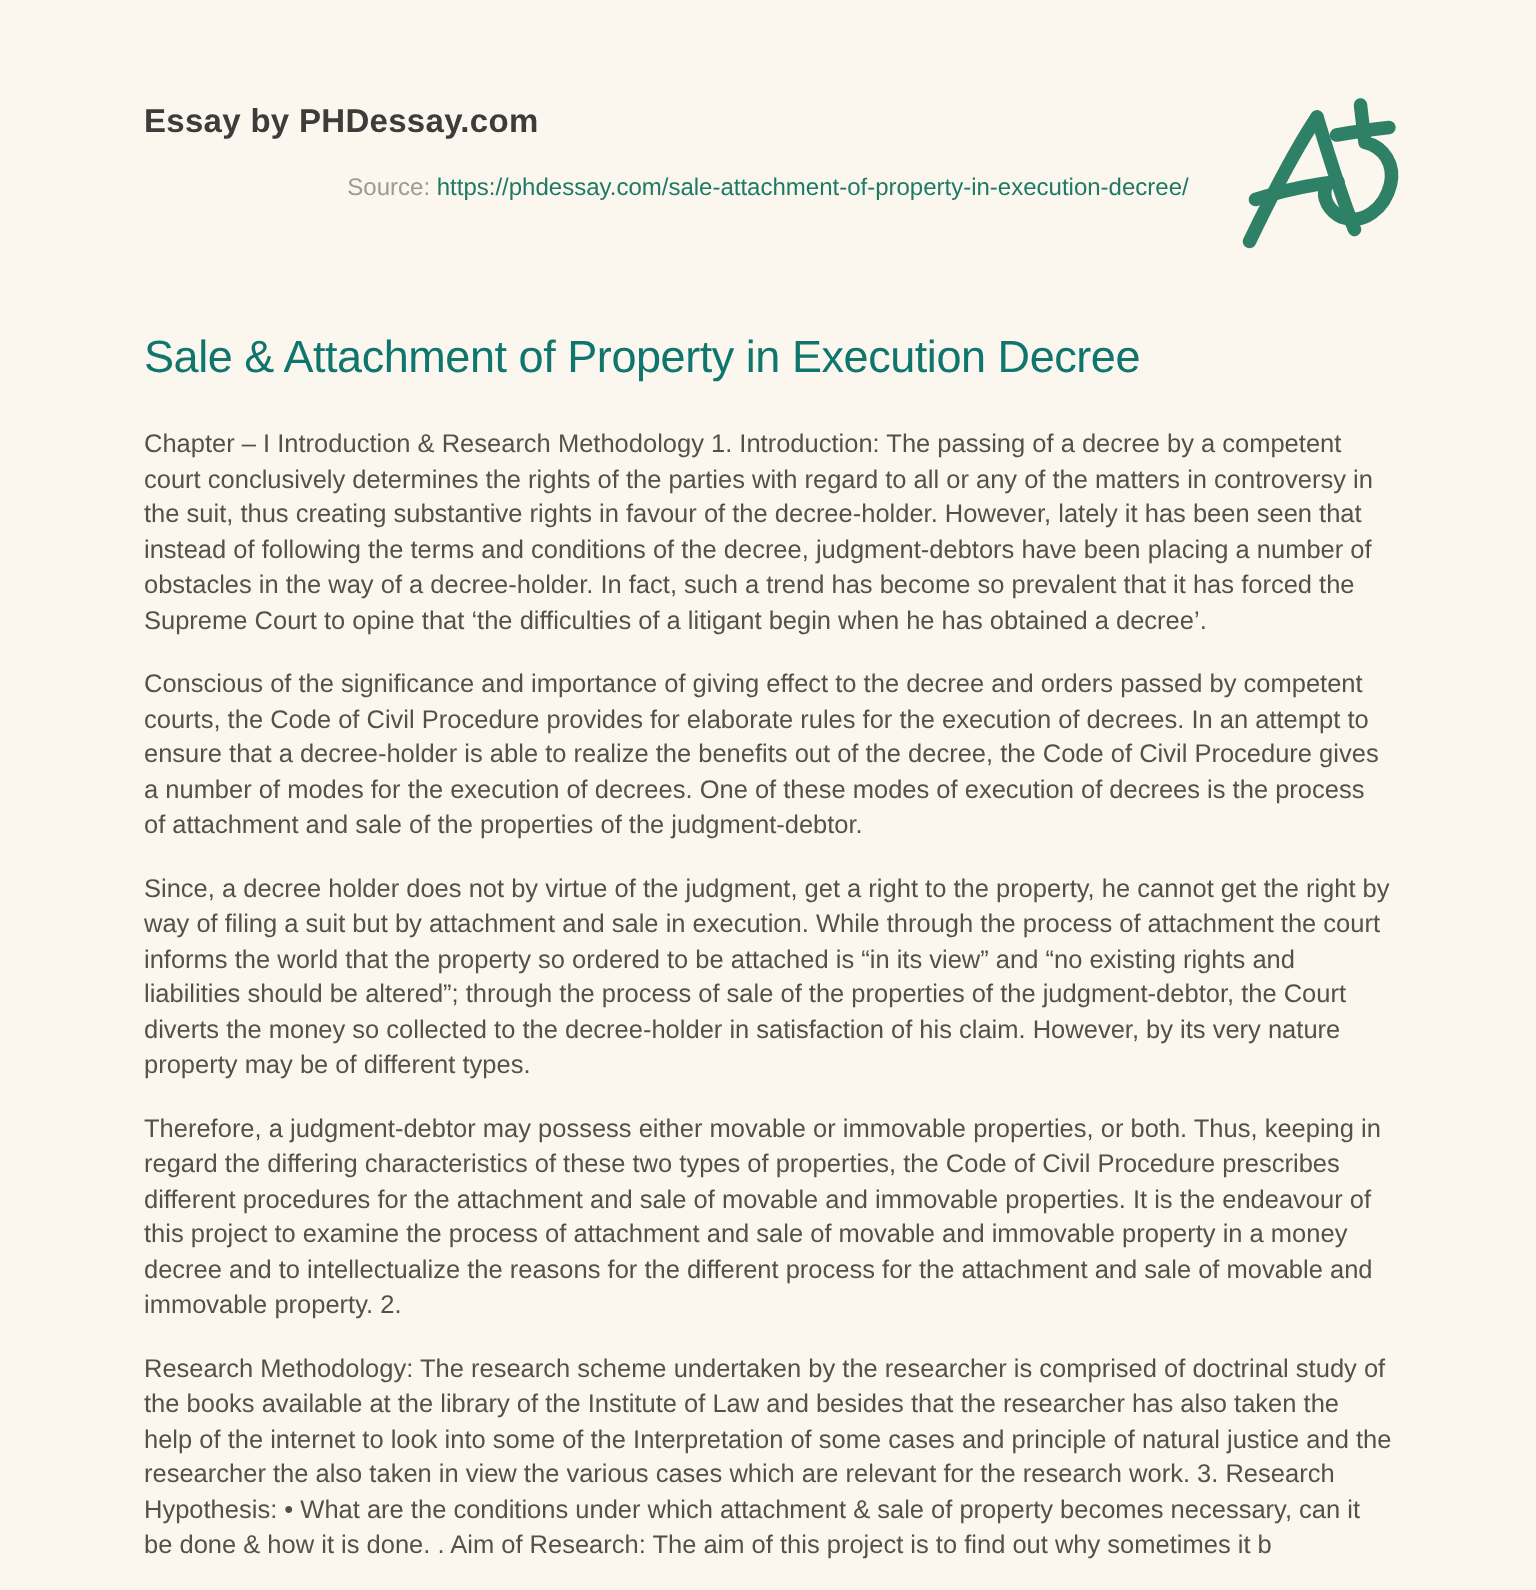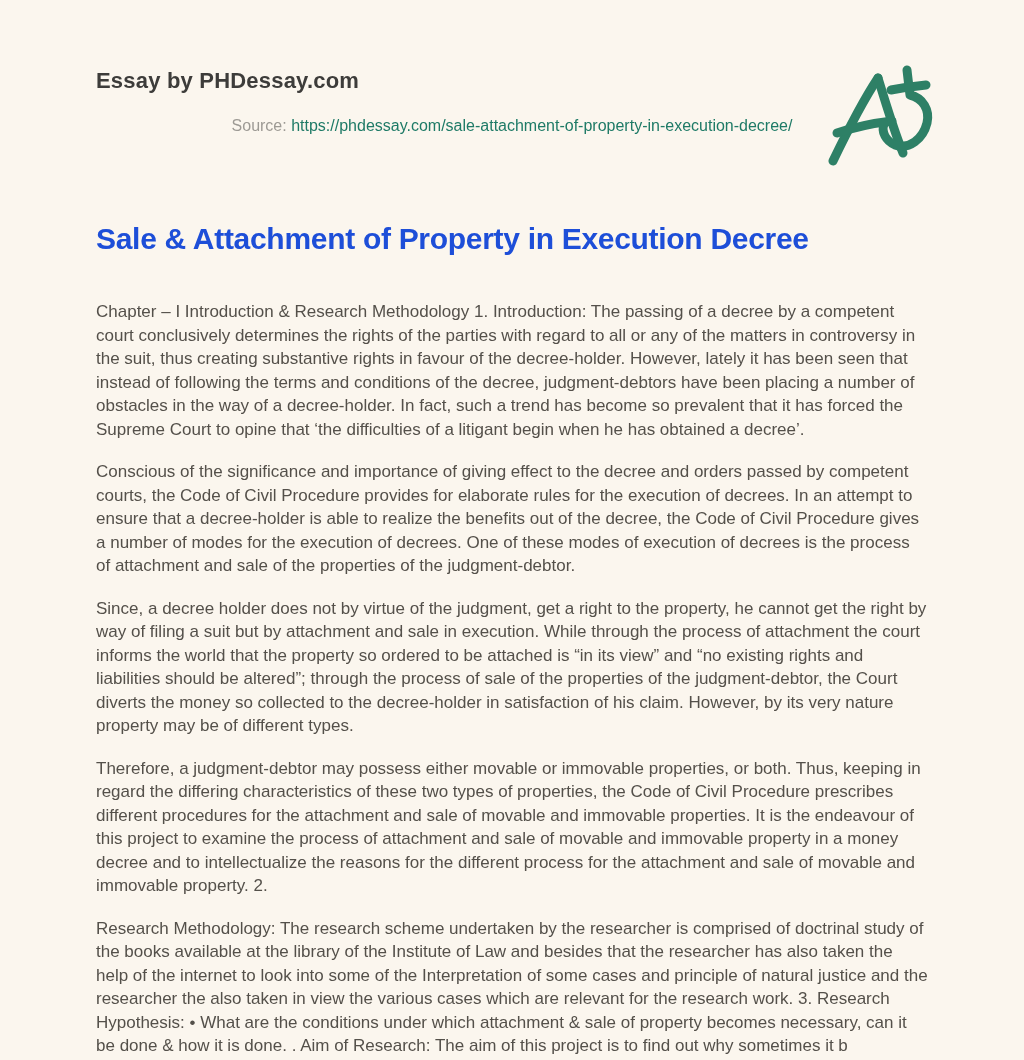--- a/index.html
+++ b/index.html
@@ -43,27 +43,27 @@
   .logo {
     position: absolute;
     top: 64px;
     right: 84px;
     width: 112px;
     height: 110px;
   }
   .title {
     margin: 84px 0 0 0;
     font-size: 30px;
-    font-weight: 700;
+    font-weight: 400;
     line-height: 38px;
-    color: #1d4ed8;
+    color: #0f766e;
     letter-spacing: -0.3px;
   }
   .article {
-    margin-top: 42px;
+    margin-top: 26px;
   }
   .article p {
     margin: 0 0 19px 0;
     font-size: 17px;
     line-height: 23.5px;
     color: #54504a;
   }
 </style>
 </head>
 <body>

